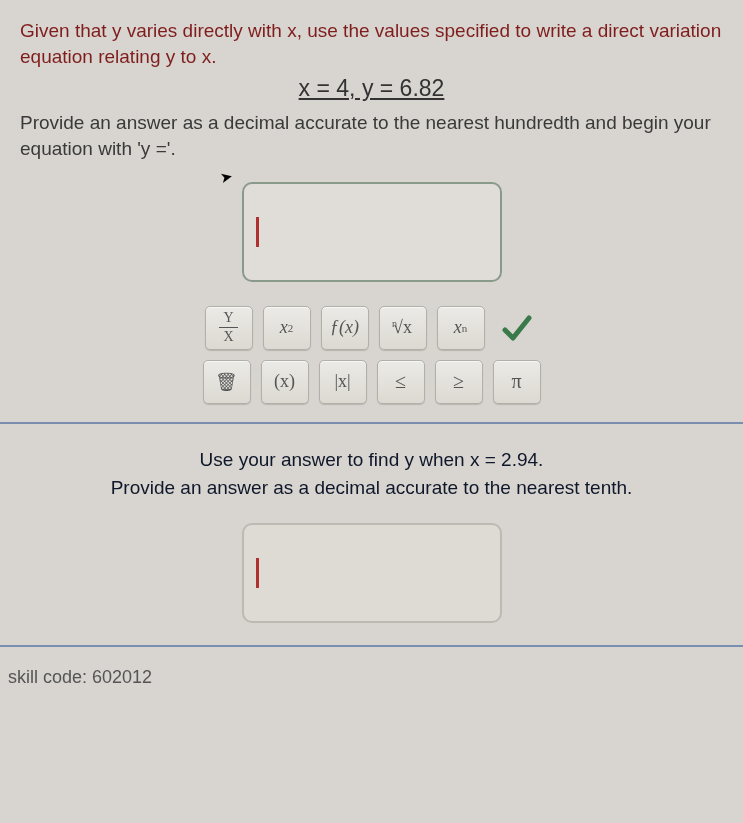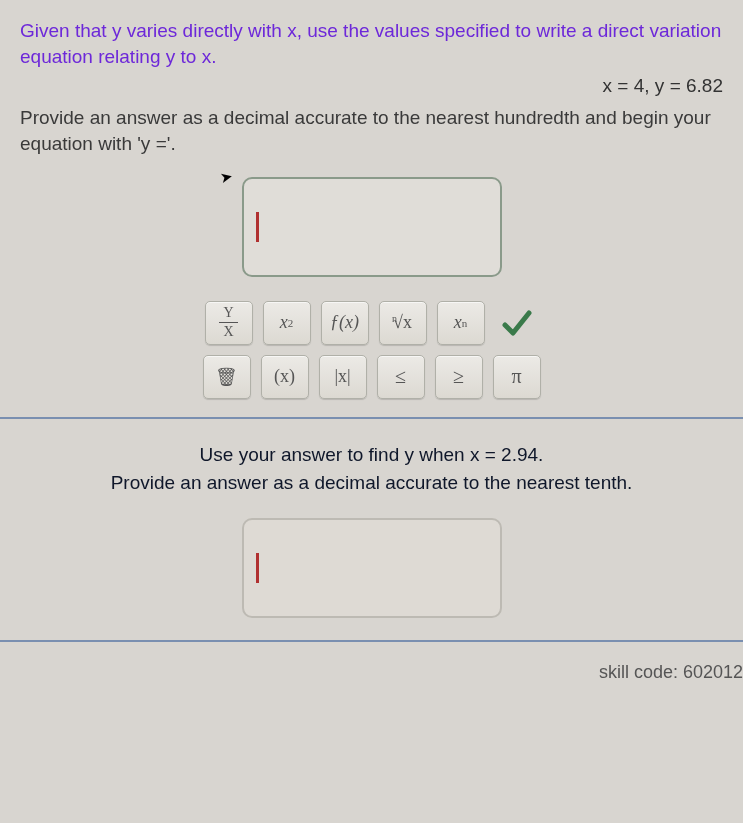--- a/index.html
+++ b/index.html
@@ -12,28 +12,29 @@
       position: relative;
       padding-top: 18px;
     }
     .section1 {
       padding: 0 20px 18px 20px;
       border-bottom: 2px solid #7a8fb0;
     }
     .prompt {
       font-size: 19px;
       line-height: 1.35;
-      color: #6d28d9;
+      color: #7f1d1d;
       margin-bottom: 6px;
     }
     .eq-given {
-      text-align: right;
-      font-size: 19px;
+      text-align: center;
+      font-size: 23px;
       margin: 4px 0 8px 0;
       color: #333;
+      text-decoration: underline;
     }
     .hint {
       font-size: 19px;
       line-height: 1.35;
       color: #3a3a3a;
       margin-bottom: 20px;
     }
     .input-wrap {
       display: flex;
       justify-content: center;
@@ -123,24 +124,25 @@
       height: 100px;
       border: 2px solid #bdbab3;
       border-radius: 10px;
       background: #dedad4;
       display: flex;
       align-items: center;
       padding: 0 12px;
     }
     .caret2 { width: 3px; height: 30px; background: #b03030; }
     .skill {
-      text-align: right;
+      text-align: left;
       font-size: 18px;
       color: #555;
       padding-top: 20px;
+      padding-left: 8px;
     }
     .cursor-arrow {
       position: absolute;
       left: 220px;
       top: 168px;
       font-size: 15px;
       color: #000;
       transform: rotate(-12deg);
     }
   </style>

